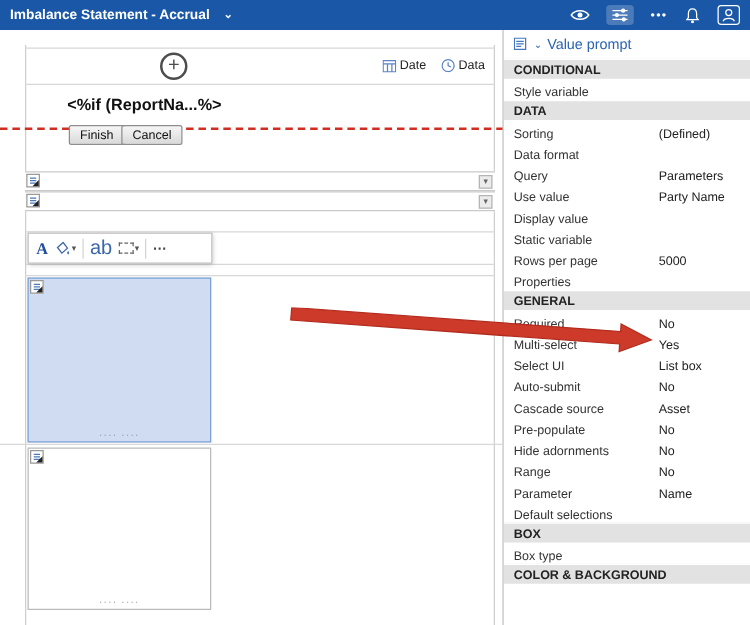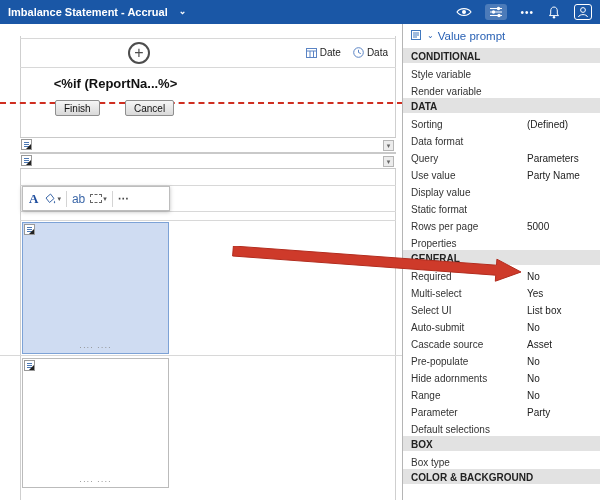--- a/index.html
+++ b/index.html
@@ -53,21 +53,21 @@
     font-weight:bold; font-size:13px; color:#111;
   }
   .dash-line { position:absolute; left:0; top:78px; width:403px; border-top:2px dashed #cf2e21; }
 
   .btn {
     position:absolute; top:76px; height:16px; font-size:10px; padding:0 8px;
     background:linear-gradient(#f6f6f6,#d9d9d9); border:1px solid #8e8e8e;
     border-radius:2px; color:#111; cursor:pointer; font-family:"Liberation Sans",sans-serif;
   }
   .btn-finish { left:55px; }
-  .btn-cancel { left:97px;margin-left:28px; }
+  .btn-cancel { left:97px; }
 
   .prompt-row {
     position:absolute; left:20px; width:376px; height:16px; background:#fff;
     border-top:1px solid #c9c9c9; border-bottom:1px solid #c9c9c9; cursor:pointer;
   }
   .row1 { top:113px; } .row2 { top:129px; }
   .row-caret {
     position:absolute; right:2px; top:2px; width:11px; height:11px;
     border:1px solid #b5b5b5; background:#ececec; color:#666;
     font-size:7px; line-height:10px; text-align:center;
@@ -77,21 +77,21 @@
 
   .floating-toolbar {
     position:absolute; left:22px; top:162px; width:148px; height:25px;
     background:#fff; border:1px solid #bdbdbd; box-shadow:0 1px 4px rgba(0,0,0,.25);
     display:flex; align-items:center; gap:5px; padding:0 6px; z-index:6;
   }
   .tbi { cursor:pointer; display:flex; align-items:center; gap:1px; }
   .tb-a { color:#1f4e9e; font-weight:bold; font-size:13px; font-family:"Liberation Serif", serif; }
   .tb-caret { font-size:7px; color:#555; }
   .tb-div { width:1px; height:16px; background:#d4d4d4; }
-  .tb-ab { font-size:12px; color:#3b67a8; }
+  .tb-ab { font-size:16px; color:#3b67a8; }
   .tb-dash { width:12px; height:9px; border:1px dashed #666; }
   .tb-more { font-size:11px; color:#444; font-weight:bold; letter-spacing:1px; }
 
   .listbox { position:absolute; left:22px; width:147px; cursor:pointer; }
   .listbox-selected { top:198px; height:132px; background:#cfdcf2; border:1px solid #7da2d6; z-index:2; }
   .listbox-plain { top:334px; height:130px; background:#fff; border:1px solid #bbb; }
   .dots {
     position:absolute; bottom:1px; left:0; right:0; text-align:center;
     color:#8a8a8a; font-size:8px; letter-spacing:1px; line-height:8px;
   }
@@ -253,24 +253,20 @@
         </svg>
       <span class="pt-caret">⌄</span>
       <span>Value prompt</span>
     </div>
     <div id="prop-sections">
         <div class="section-header">CONDITIONAL</div>
         <div class="prop-row">
           <span class="prop-label">Style variable</span>
           <span class="prop-value"></span>
         </div>
-        <div class="prop-row">
-          <span class="prop-label">Render variable</span>
-          <span class="prop-value"></span>
-        </div>
         <div class="section-header">DATA</div>
         <div class="prop-row">
           <span class="prop-label">Sorting</span>
           <span class="prop-value">(Defined)</span>
         </div>
         <div class="prop-row">
           <span class="prop-label">Data format</span>
           <span class="prop-value"></span>
         </div>
         <div class="prop-row">
@@ -279,21 +275,21 @@
         </div>
         <div class="prop-row">
           <span class="prop-label">Use value</span>
           <span class="prop-value">Party Name</span>
         </div>
         <div class="prop-row">
           <span class="prop-label">Display value</span>
           <span class="prop-value"></span>
         </div>
         <div class="prop-row">
-          <span class="prop-label">Static format</span>
+          <span class="prop-label">Static variable</span>
           <span class="prop-value"></span>
         </div>
         <div class="prop-row">
           <span class="prop-label">Rows per page</span>
           <span class="prop-value">5000</span>
         </div>
         <div class="prop-row">
           <span class="prop-label">Properties</span>
           <span class="prop-value"></span>
         </div>
@@ -325,21 +321,21 @@
         <div class="prop-row">
           <span class="prop-label">Hide adornments</span>
           <span class="prop-value">No</span>
         </div>
         <div class="prop-row">
           <span class="prop-label">Range</span>
           <span class="prop-value">No</span>
         </div>
         <div class="prop-row">
           <span class="prop-label">Parameter</span>
-          <span class="prop-value">Party</span>
+          <span class="prop-value">Name</span>
         </div>
         <div class="prop-row">
           <span class="prop-label">Default selections</span>
           <span class="prop-value"></span>
         </div>
         <div class="section-header">BOX</div>
         <div class="prop-row">
           <span class="prop-label">Box type</span>
           <span class="prop-value"></span>
         </div>

